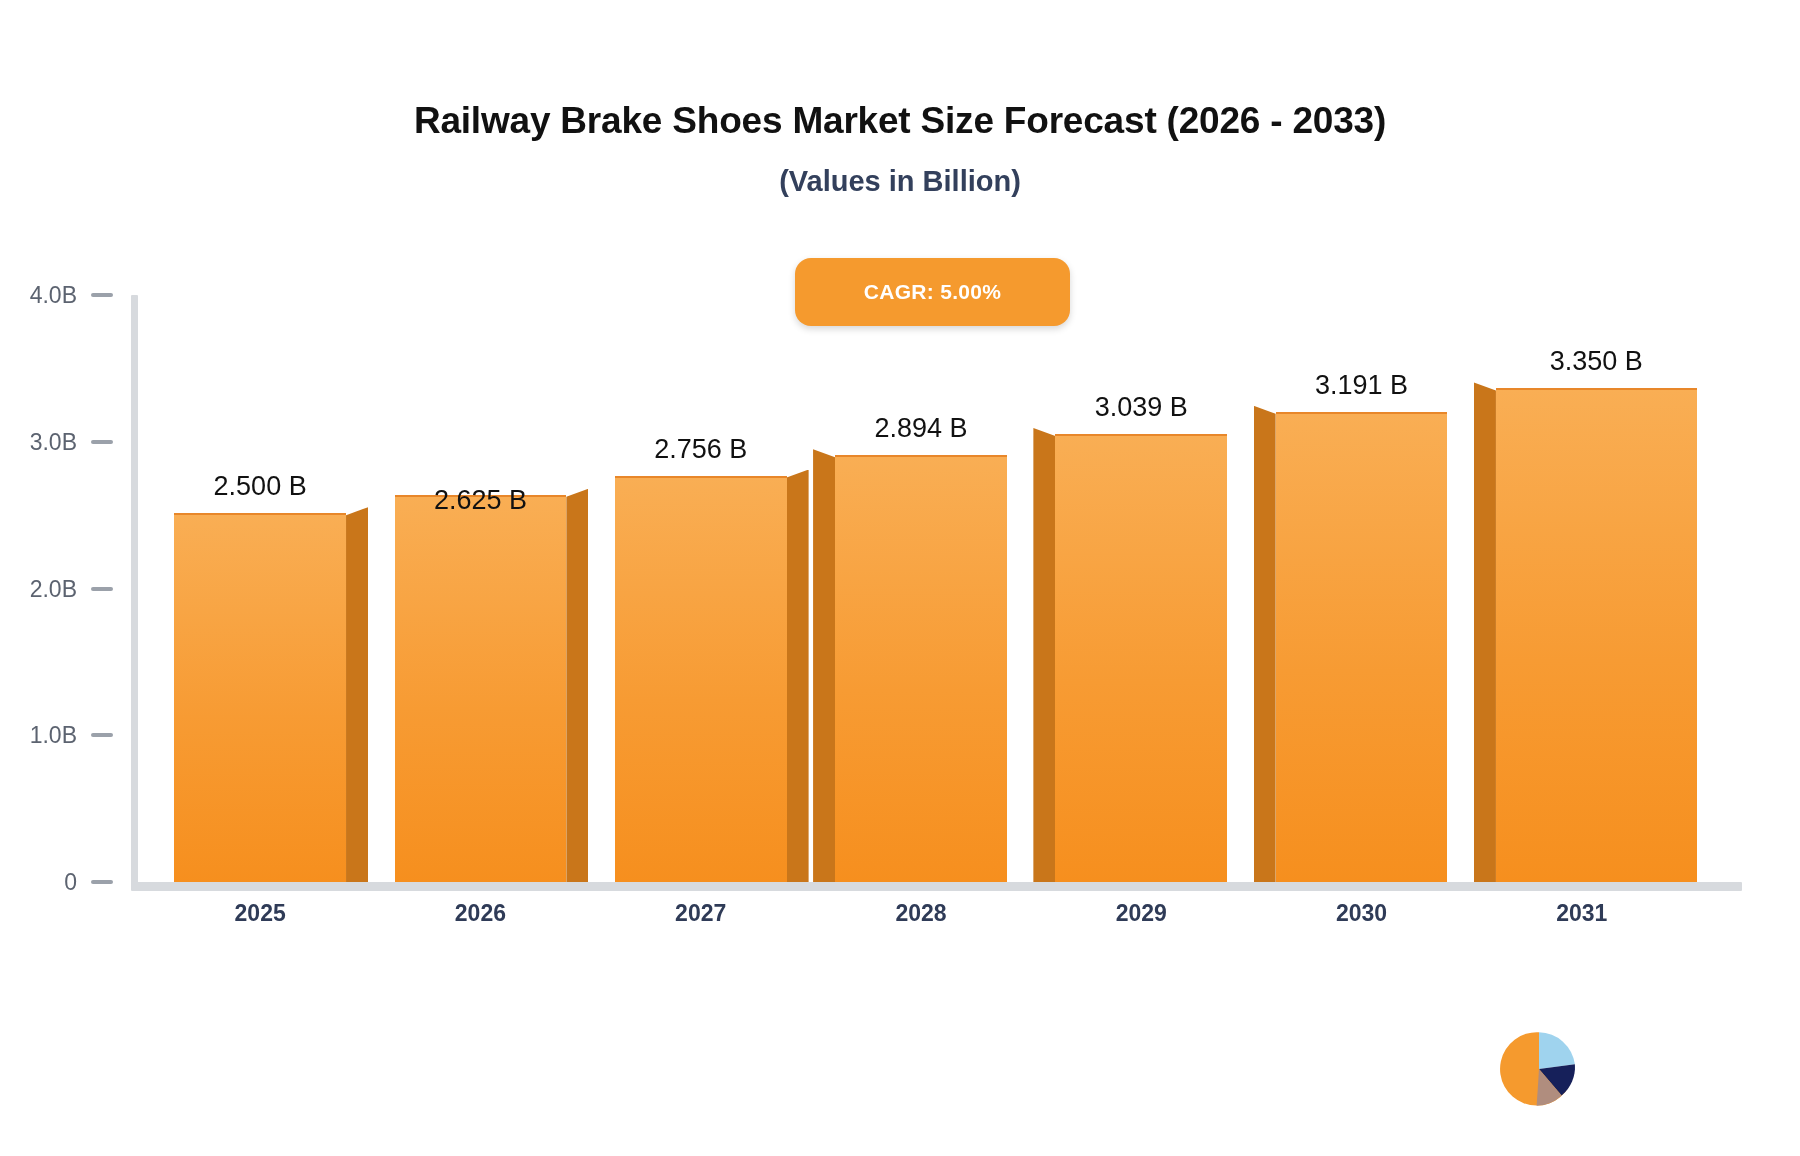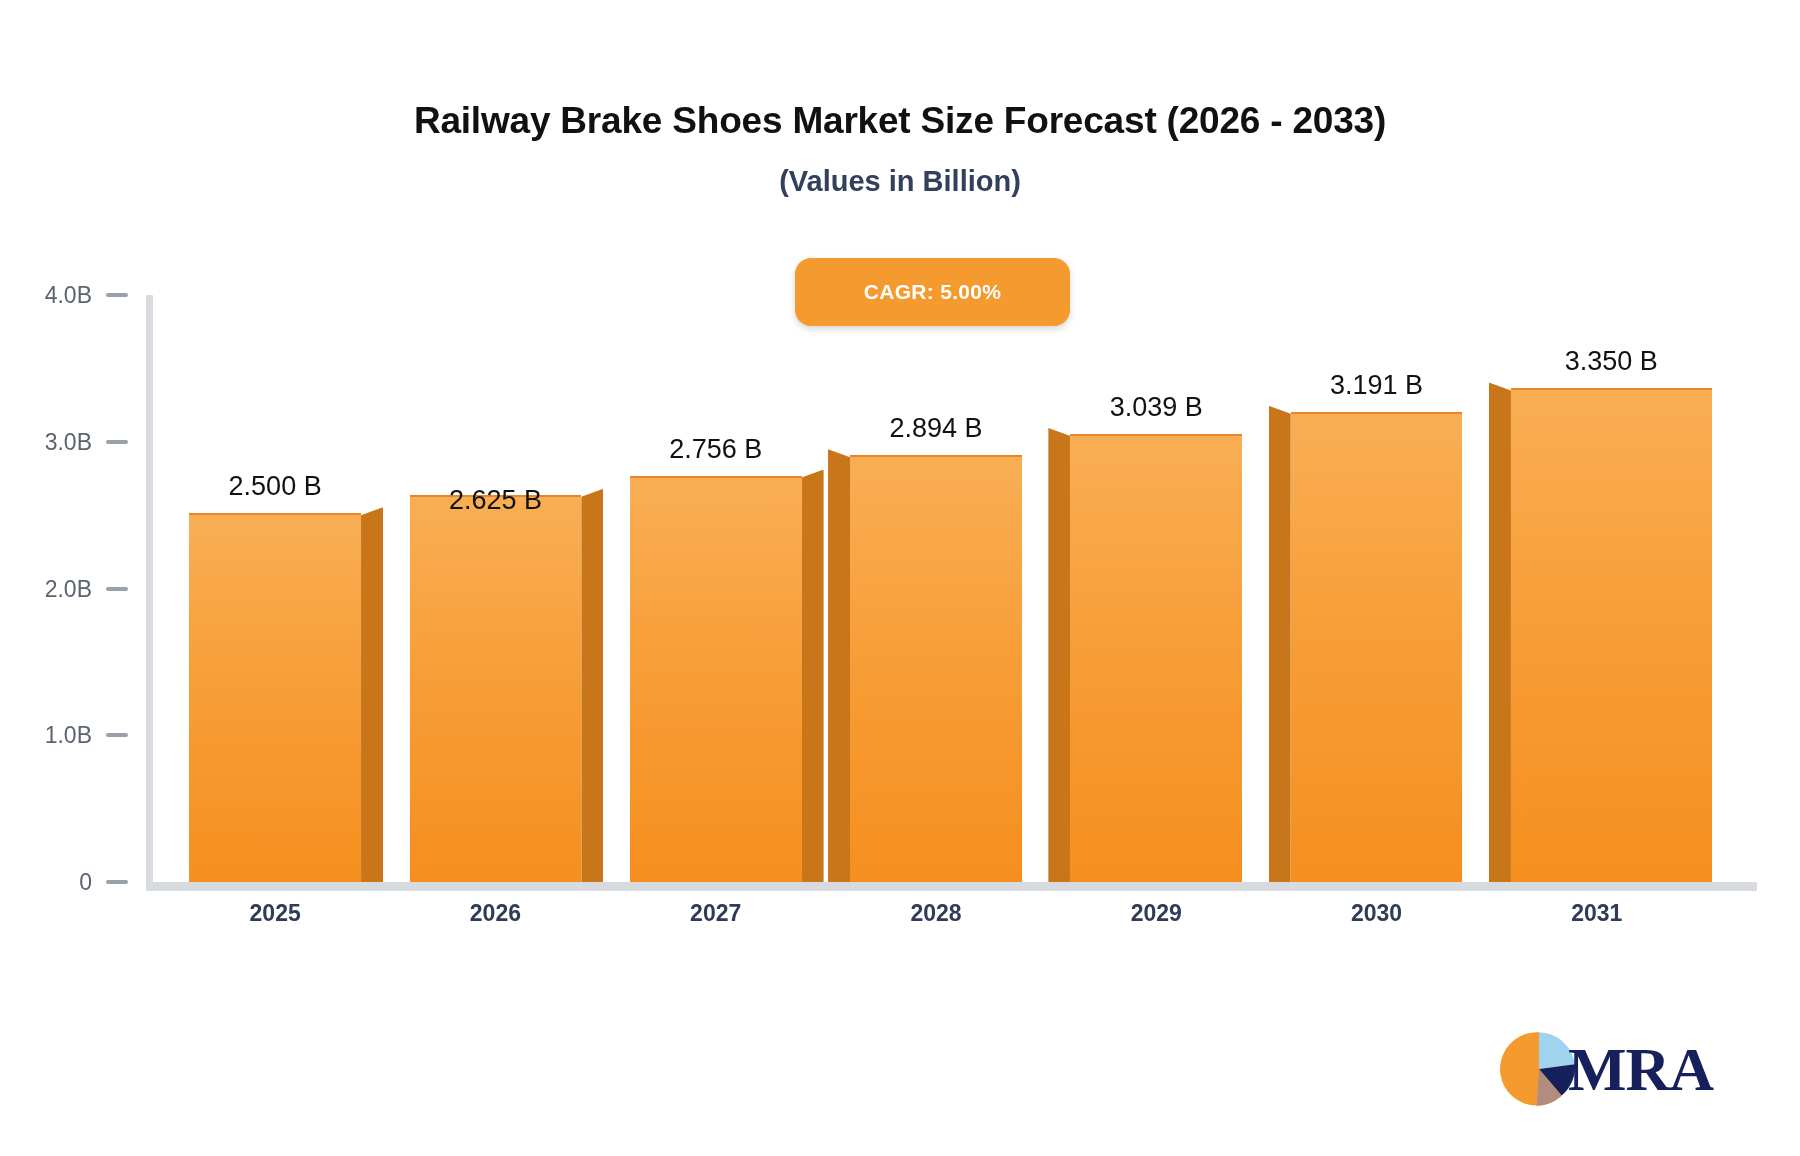--- a/index.html
+++ b/index.html
@@ -54,21 +54,21 @@
     justify-content: center;
     color: #ffffff;
     font-size: 21px;
     font-weight: bold;
     letter-spacing: 0.3px;
   }
 
   
   #plot {
     position: absolute;
-    left: 15px;
+    left: 0;
     top: 0;
     width: 1648px;
     height: 1156px;
   }
   
   #y-axis-line {
     position: absolute;
     left: 131px;
     top: 295px;
     width: 7px;
@@ -259,14 +259,13 @@
   <svg id="logo-pie" width="78" height="78" viewBox="0 0 100 100">
 
     <path d="M50 50 L50 3 A47 47 0 1 0 88 73 Z" fill="#F59A2E"></path>
 
     <path d="M50 50 L50 3 A47 47 0 0 1 96 44 Z" fill="#9FD3EE"></path>
 
     <path d="M50 50 L96 44 A47 47 0 0 1 79 84 Z" fill="#16205A"></path>
 
     <path d="M50 50 L79 84 A47 47 0 0 1 47 97 Z" fill="#B08D7E"></path>
   </svg>
-  <span id="logo-text">MRA</span>
 </div>
 
 </body></html>

